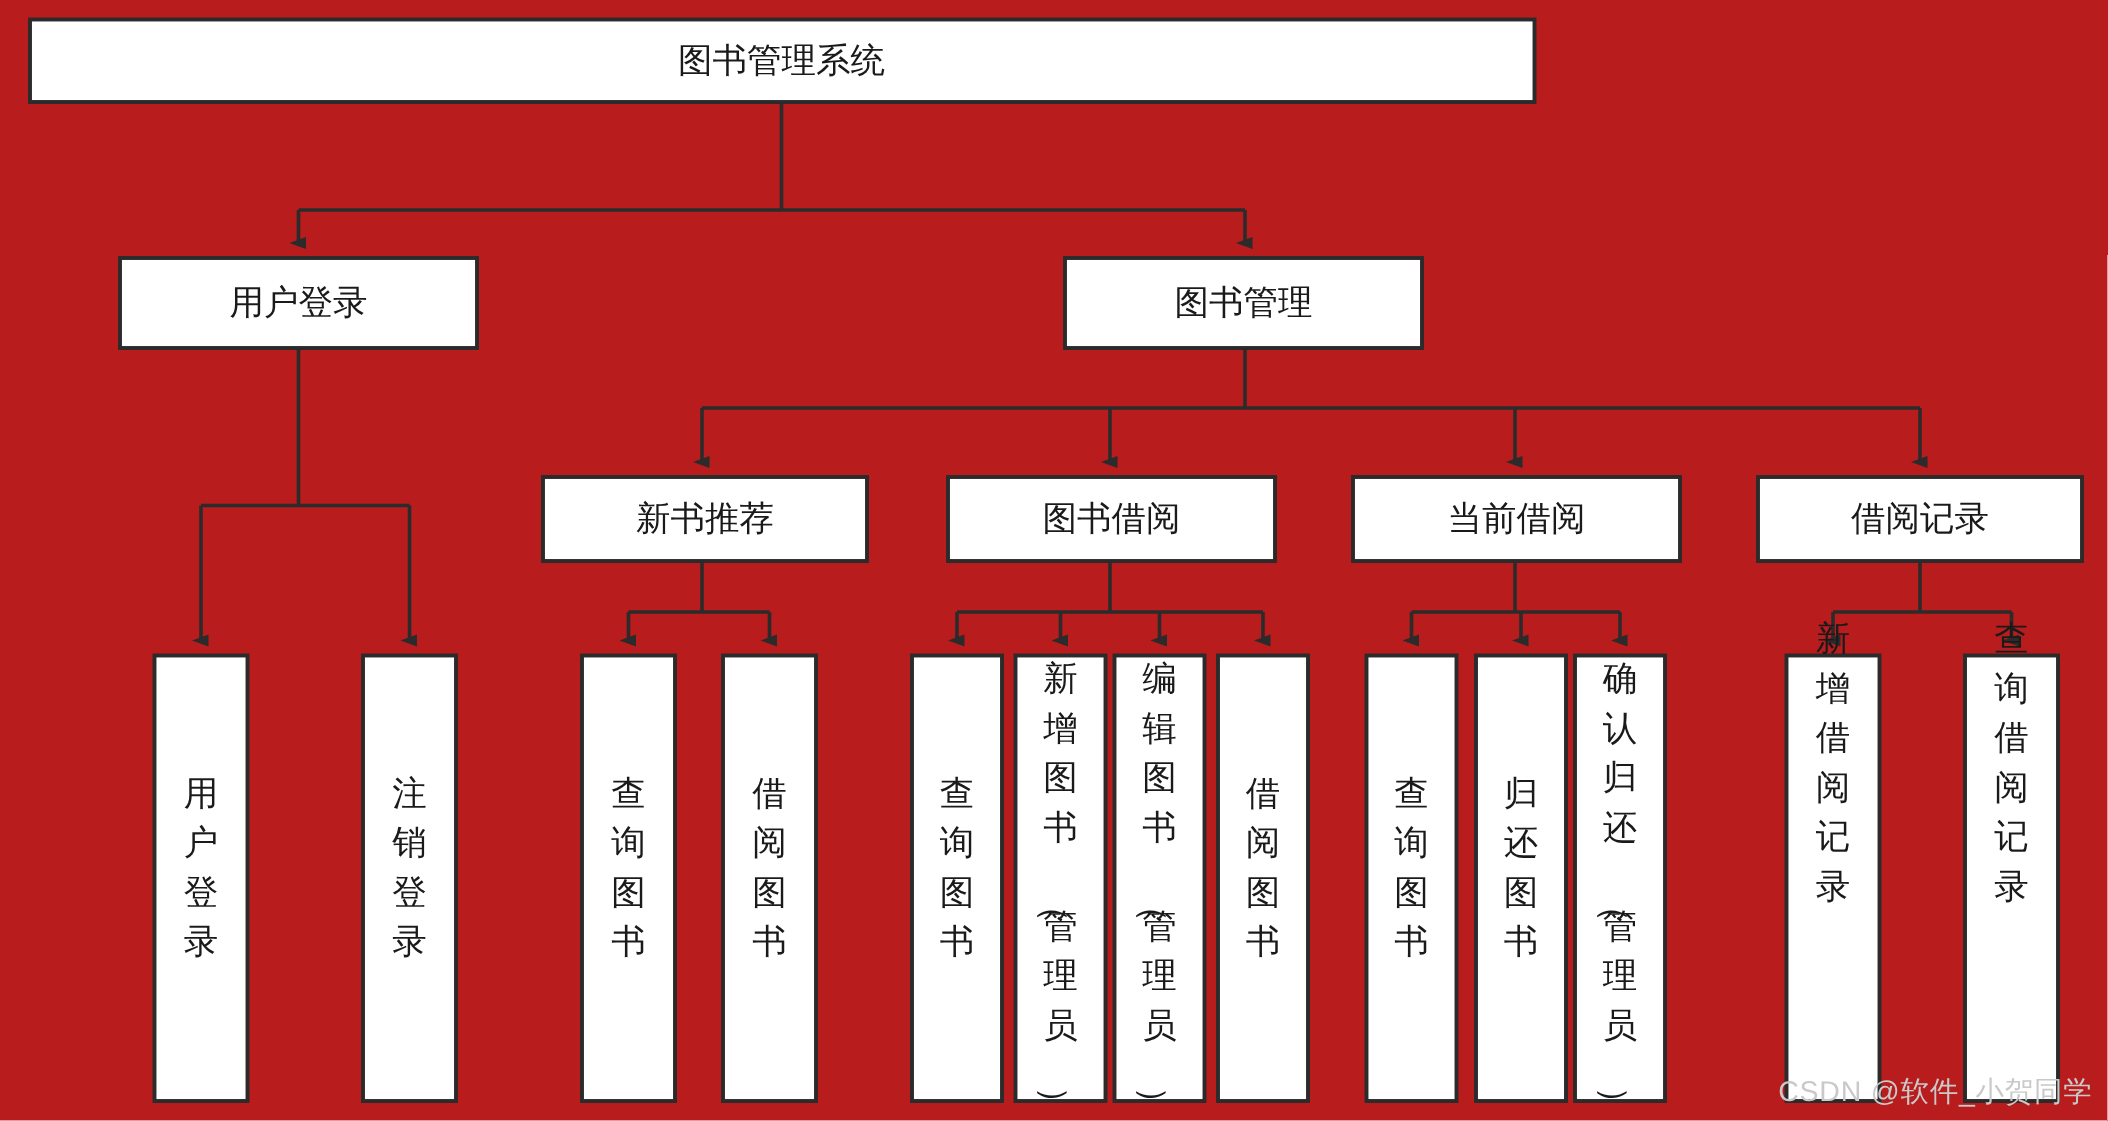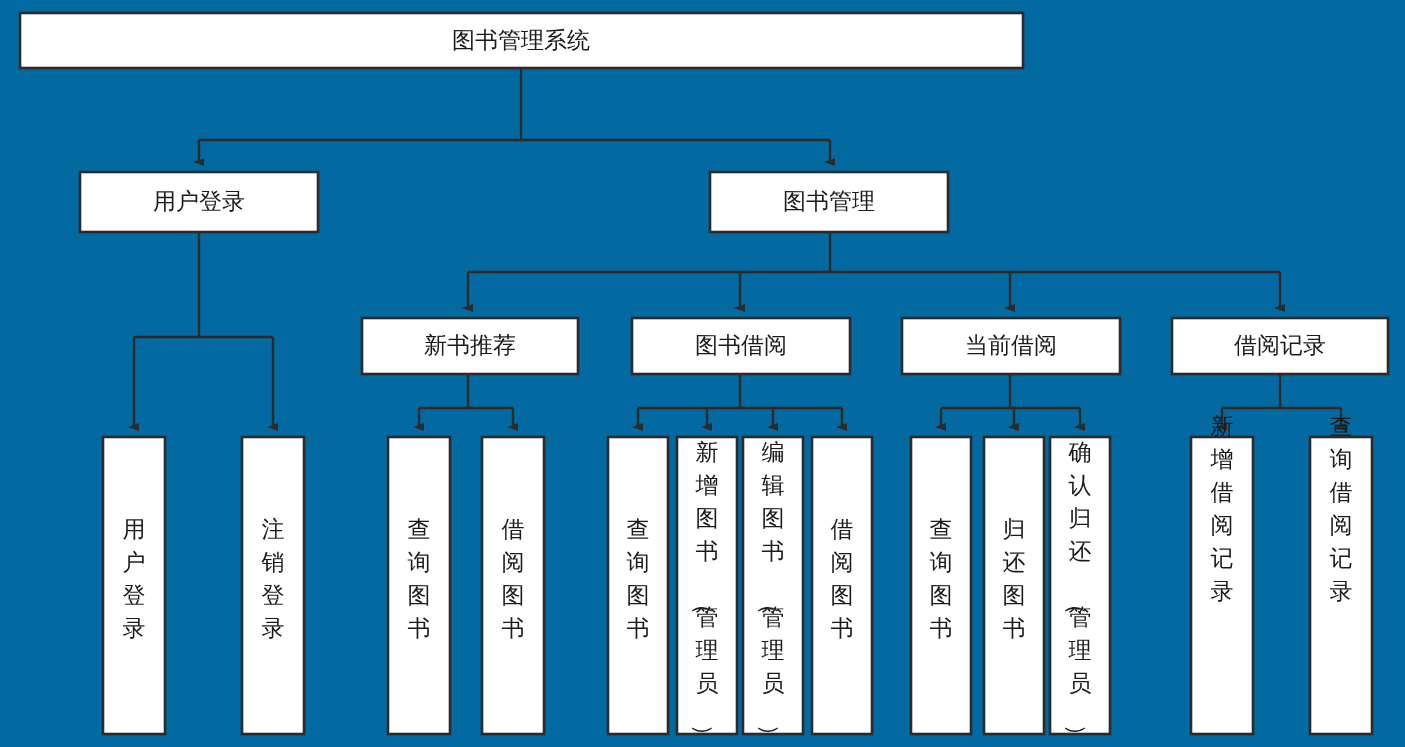--- a/index.html
+++ b/index.html
@@ -7,21 +7,21 @@
     padding: 0;
     background: #ffffff;
   }
   body {
     font-family: "Liberation Sans", "DejaVu Sans", sans-serif;
   }
   #stage {
     position: relative;
     width: 1405px;
     height: 747px;
-    background: #0369a1;
+    background: #b91c1c;
     overflow: hidden;
   }
   svg.diagram {
     position: absolute;
     left: 0;
     top: 0;
     width: 1405px;
     height: 747px;
   }
   .node-rect {
@@ -194,13 +194,14 @@
     <g>
       <rect class="node-rect" x="1191" y="437" width="62" height="297"></rect>
       <text class="node-text-vert" x="1222" y="516" text-anchor="middle"><tspan x="1222" y="433.5">新</tspan><tspan x="1222" y="466.5">增</tspan><tspan x="1222" y="499.5">借</tspan><tspan x="1222" y="532.5">阅</tspan><tspan x="1222" y="565.5">记</tspan><tspan x="1222" y="598.5">录</tspan></text>
     </g>
     <g>
       <rect class="node-rect" x="1310" y="437" width="62" height="297"></rect>
       <text class="node-text-vert" x="1341" y="516" text-anchor="middle"><tspan x="1341" y="433.5">查</tspan><tspan x="1341" y="466.5">询</tspan><tspan x="1341" y="499.5">借</tspan><tspan x="1341" y="532.5">阅</tspan><tspan x="1341" y="565.5">记</tspan><tspan x="1341" y="598.5">录</tspan></text>
     </g>
   </svg>
 
+  <div class="watermark">CSDN @软件_小贺同学</div>
 </div>
 
 </body></html>

